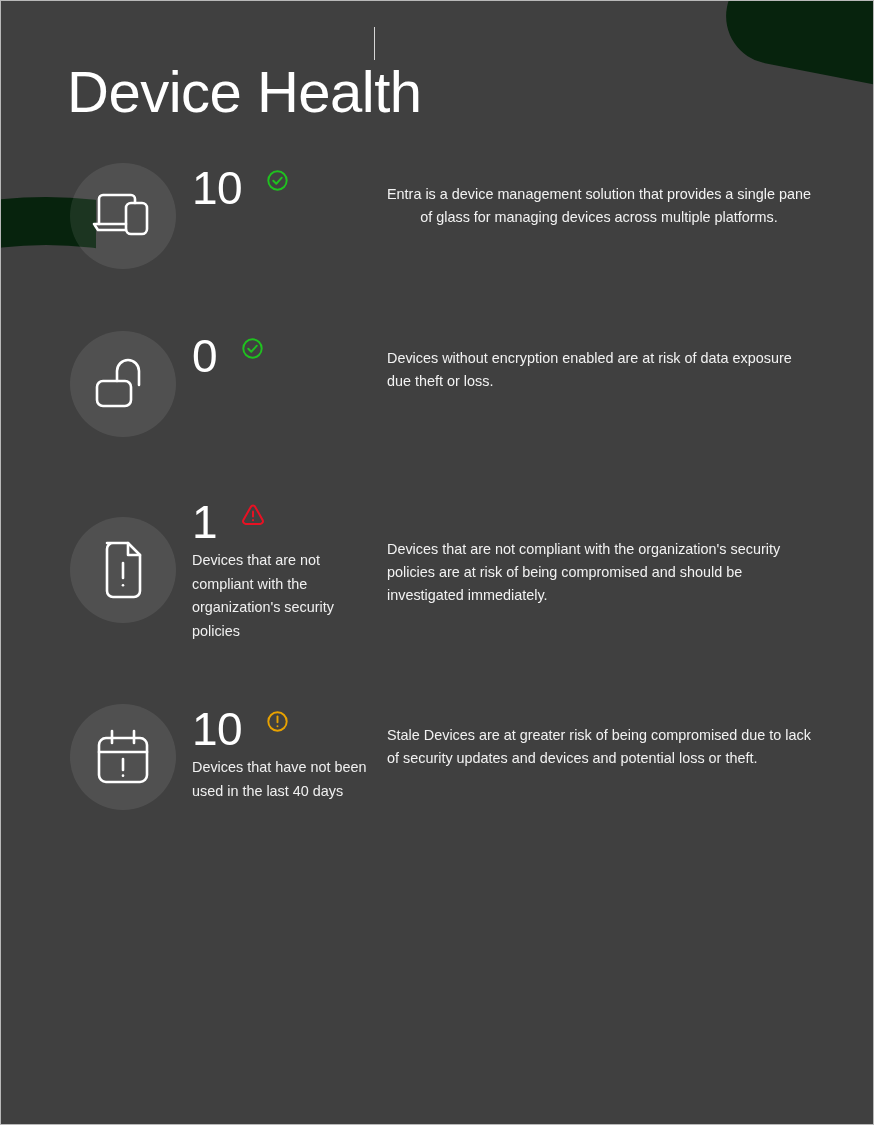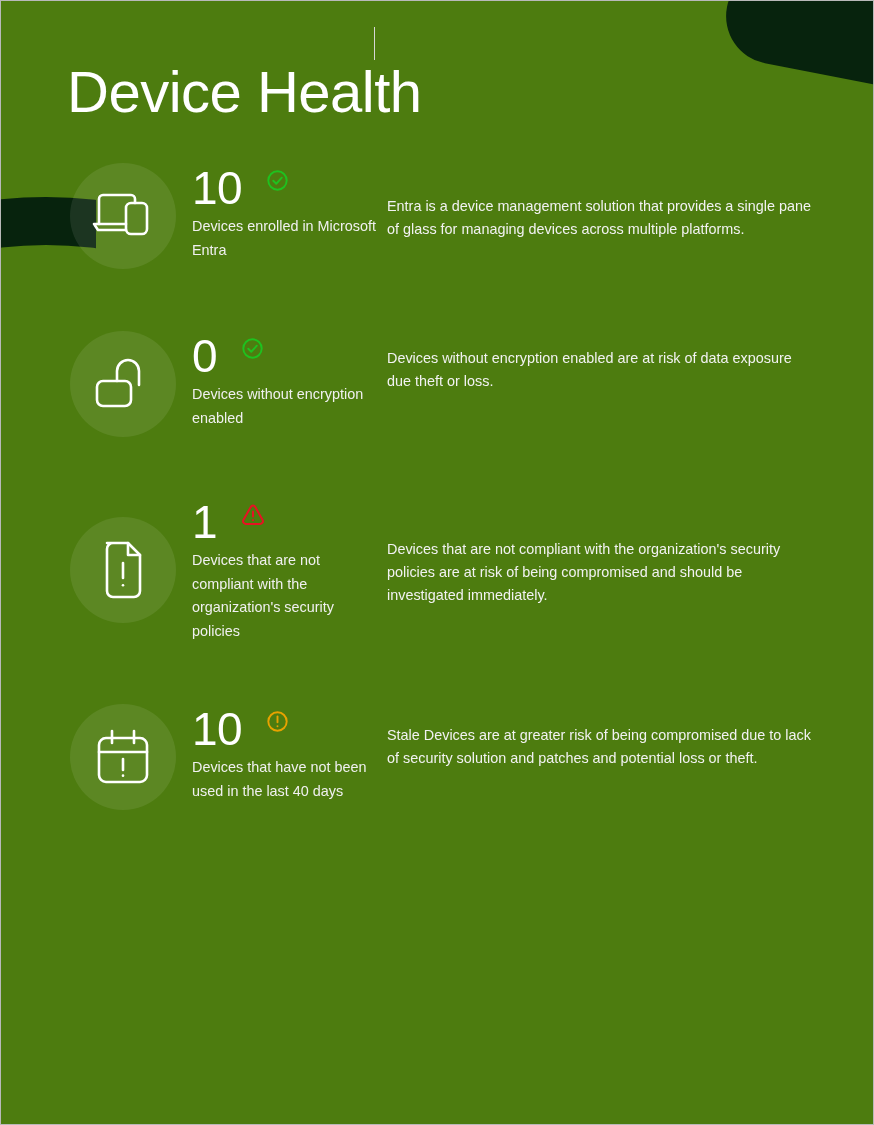--- a/index.html
+++ b/index.html
@@ -12,21 +12,21 @@
 
   body {
     font-family: "Liberation Sans", sans-serif;
     -webkit-font-smoothing: antialiased;
   }
 
   .page {
     position: relative;
     width: 874px;
     height: 1125px;
-    background: #4d7c0f;
+    background: #404040;
     border: 1px solid #b9b9b9;
     overflow: hidden;
   }
 
   
   .deco-layer {
     position: absolute;
     inset: 0;
     overflow: hidden;
     pointer-events: none;
@@ -147,21 +147,21 @@
     font-size: 14.4px;
     line-height: 23px;
     color: #f2f2f2;
     font-weight: 400;
   }
 
   
   .row-0 { top: 162px; }
   .row-0 .icon-bubble { top: 0px; }
   .row-0 .metric       { top: 0px; }
-  .row-0 .description  { top: 32px; }
+  .row-0 .description  { top: 20px; text-align: center; }
 
   .row-1 { top: 330px; }
   .row-1 .icon-bubble { top: 0px; }
   .row-1 .metric       { top: 0px; }
   .row-1 .description  { top: 16px; }
 
   .row-2 { top: 496px; }
   .row-2 .icon-bubble { top: 20px; }
   .row-2 .metric       { top: 0px; }
   .row-2 .description  { top: 41px; }
@@ -197,21 +197,20 @@
       <div class="metric">
         <div class="metric-top">
           <div class="metric-value">10</div>
           <span class="metric-badge">
             <svg width="23" height="23" viewBox="0 0 24 24" fill="none" stroke="#1fc11f" stroke-width="2" stroke-linecap="round" stroke-linejoin="round">
               <circle cx="12" cy="12" r="9.6"></circle>
               <path d="M7.6 12.3 l3.1 3.1 l5.8 -6.3"></path>
             </svg>
           </span>
         </div>
-        <div class="metric-label">Devices enrolled in Microsoft Entra</div>
       </div>
       <div class="description">Entra is a device management solution that provides a single pane of glass for managing devices across multiple platforms.</div>
     </div>
 
     <div class="row row-1">
       <div class="icon-bubble">
         <svg width="62" height="62" viewBox="0 0 62 62" fill="none" stroke="#ffffff" stroke-width="2.6" stroke-linecap="round" stroke-linejoin="round">
           <rect x="5" y="28" width="34" height="25" rx="6"></rect>
           <path d="M25 28 V18 a11 11 0 0 1 22 0 v14"></path>
         </svg>
@@ -219,21 +218,20 @@
       <div class="metric">
         <div class="metric-top">
           <div class="metric-value">0</div>
           <span class="metric-badge">
             <svg width="23" height="23" viewBox="0 0 24 24" fill="none" stroke="#1fc11f" stroke-width="2" stroke-linecap="round" stroke-linejoin="round">
               <circle cx="12" cy="12" r="9.6"></circle>
               <path d="M7.6 12.3 l3.1 3.1 l5.8 -6.3"></path>
             </svg>
           </span>
         </div>
-        <div class="metric-label">Devices without encryption enabled</div>
       </div>
       <div class="description">Devices without encryption enabled are at risk of data exposure due theft or loss.</div>
     </div>
 
     <div class="row row-2">
       <div class="icon-bubble">
         <svg width="54" height="62" viewBox="0 0 54 62" fill="none" stroke="#ffffff" stroke-width="2.6" stroke-linecap="round" stroke-linejoin="round">
           <path d="M11 4 h21 l12 12 v36 a6 6 0 0 1 -6 6 H17 a6 6 0 0 1 -6 -6 V10 a6 6 0 0 1 6 -6 z"></path>
           <path d="M32 4 v12 h12"></path>
           <path d="M27 24 v15"></path>
@@ -273,17 +271,17 @@
           <span class="metric-badge">
             <svg width="23" height="23" viewBox="0 0 24 24" fill="none" stroke="#e8a200" stroke-width="2" stroke-linecap="round" stroke-linejoin="round">
               <circle cx="12" cy="12" r="9.6"></circle>
               <path d="M12 6.8 v6.1"></path>
               <path d="M12 16.8 v0.1"></path>
             </svg>
           </span>
         </div>
         <div class="metric-label">Devices that have not been used in the last 40 days</div>
       </div>
-      <div class="description">Stale Devices are at greater risk of being compromised due to lack of security solution and patches and potential loss or theft.</div>
+      <div class="description">Stale Devices are at greater risk of being compromised due to lack of security updates and devices and potential loss or theft.</div>
     </div>
 
   </div>
 </div>
 
 </body></html>

